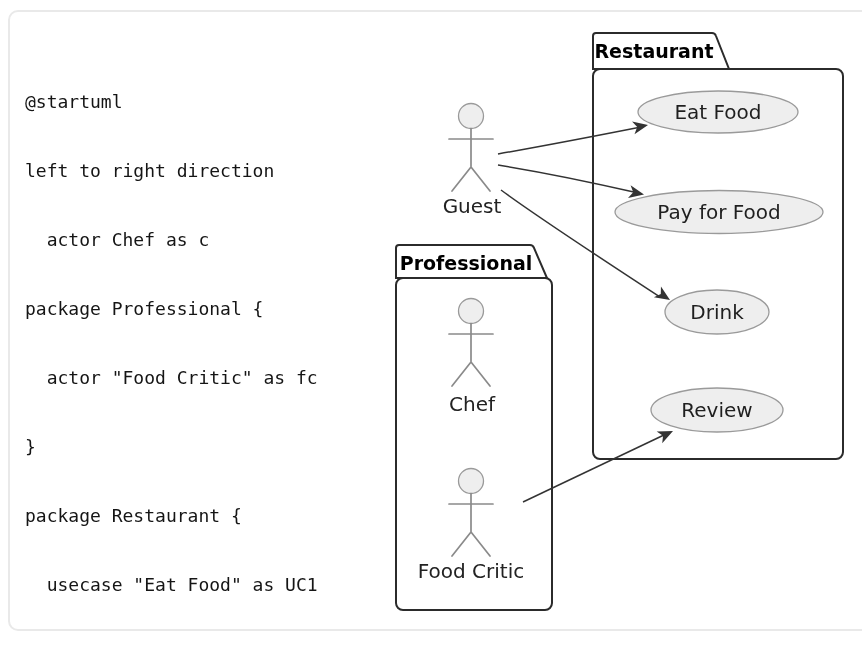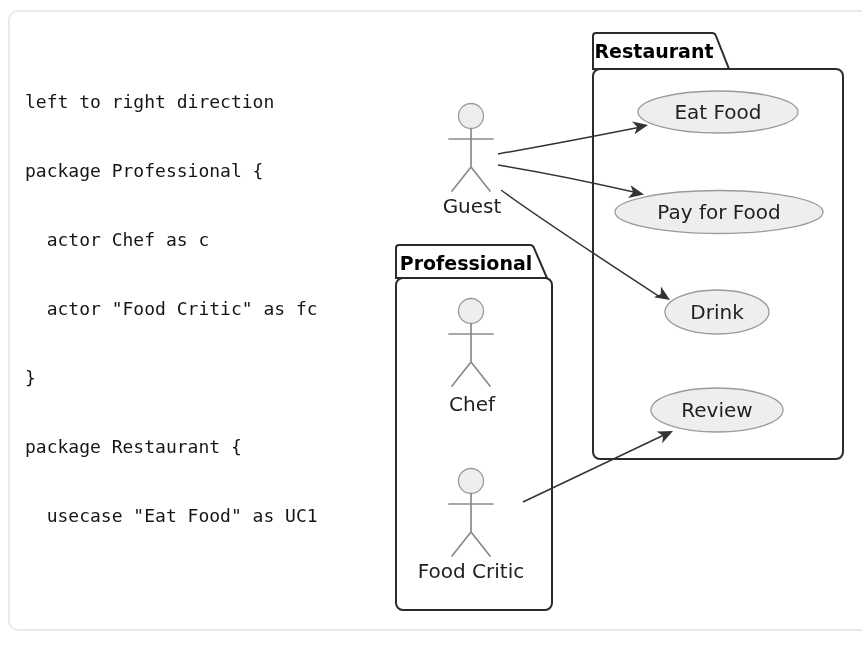--- a/index.html
+++ b/index.html
@@ -49,23 +49,24 @@
   .actor-head { fill: #eeeeee; stroke: #9a9a9a; stroke-width: 1.3; }
   .edge-line { stroke: #333333; stroke-width: 1.5; fill: none; }
   .edge-dart { fill: #333333; stroke: none; }
 </style>
 </head>
 <body>
 
 <div class="card"></div>
 
 <div class="code-block">
+  <div class="code-line">@startuml</div>
   <div class="code-line">left to right direction</div>
+  <div class="code-line">  actor Chef as c</div>
   <div class="code-line">package Professional {</div>
-  <div class="code-line">  actor Chef as c</div>
   <div class="code-line">  actor "Food Critic" as fc</div>
   <div class="code-line">}</div>
   <div class="code-line">package Restaurant {</div>
   <div class="code-line">  usecase "Eat Food" as UC1</div>
   
   
   
   
   
   

